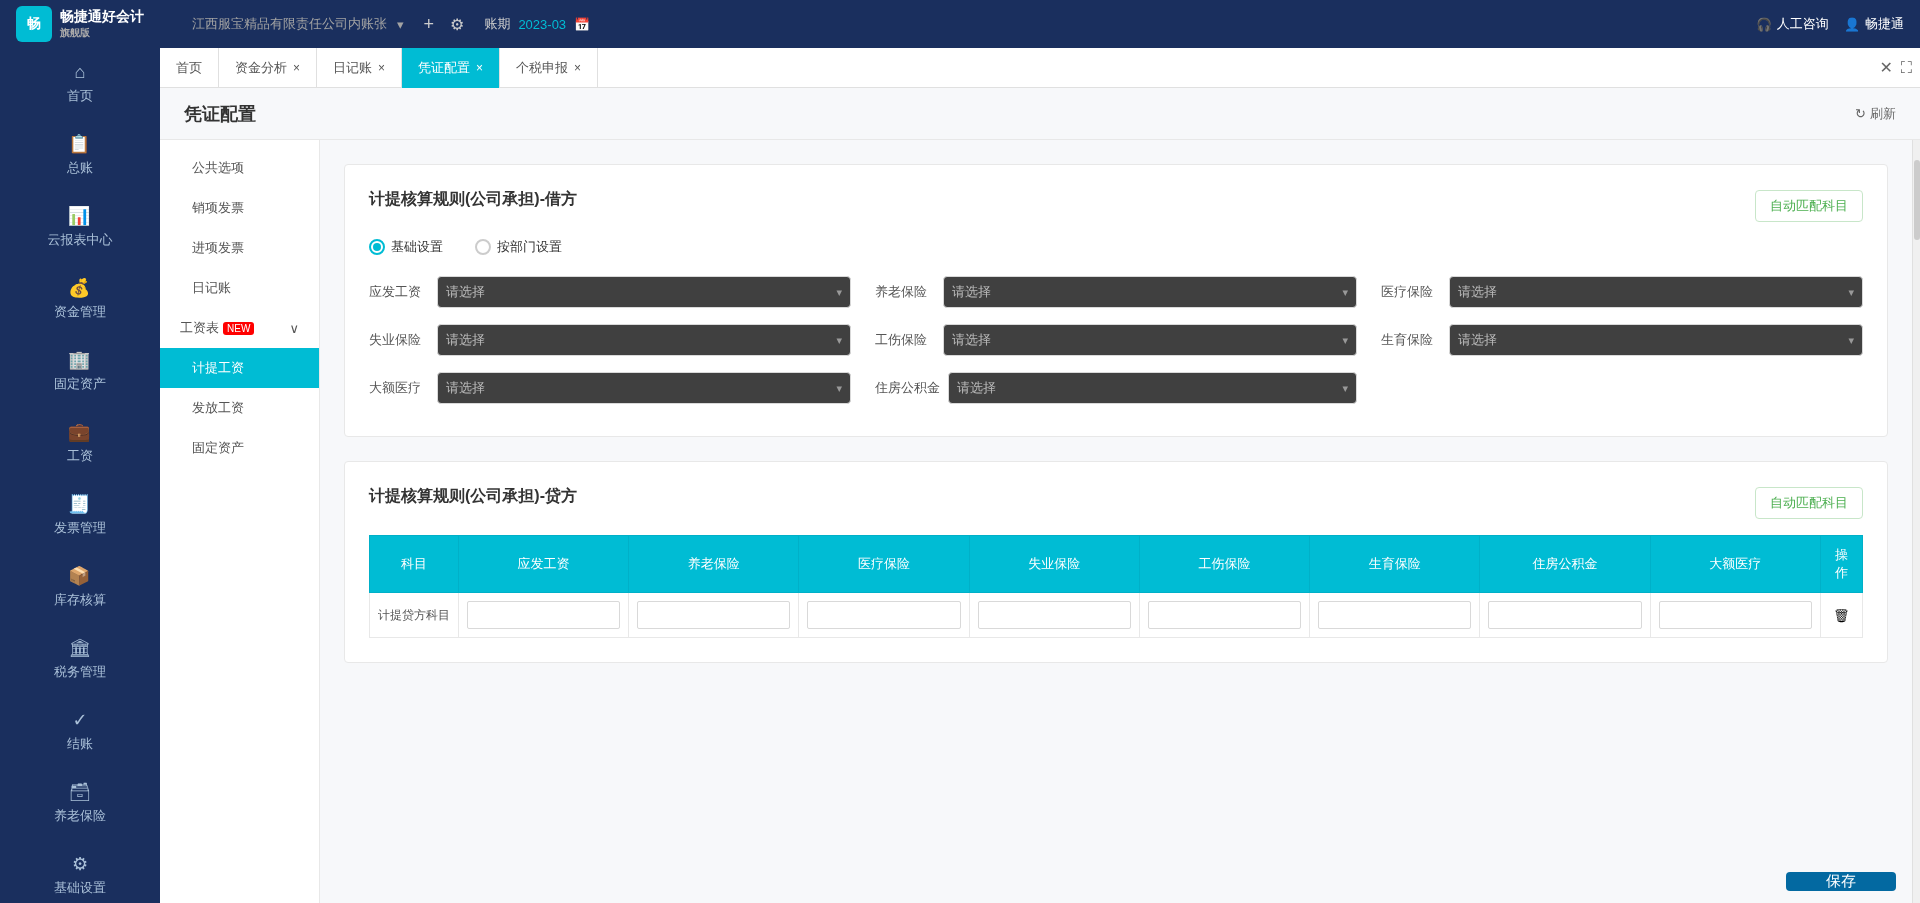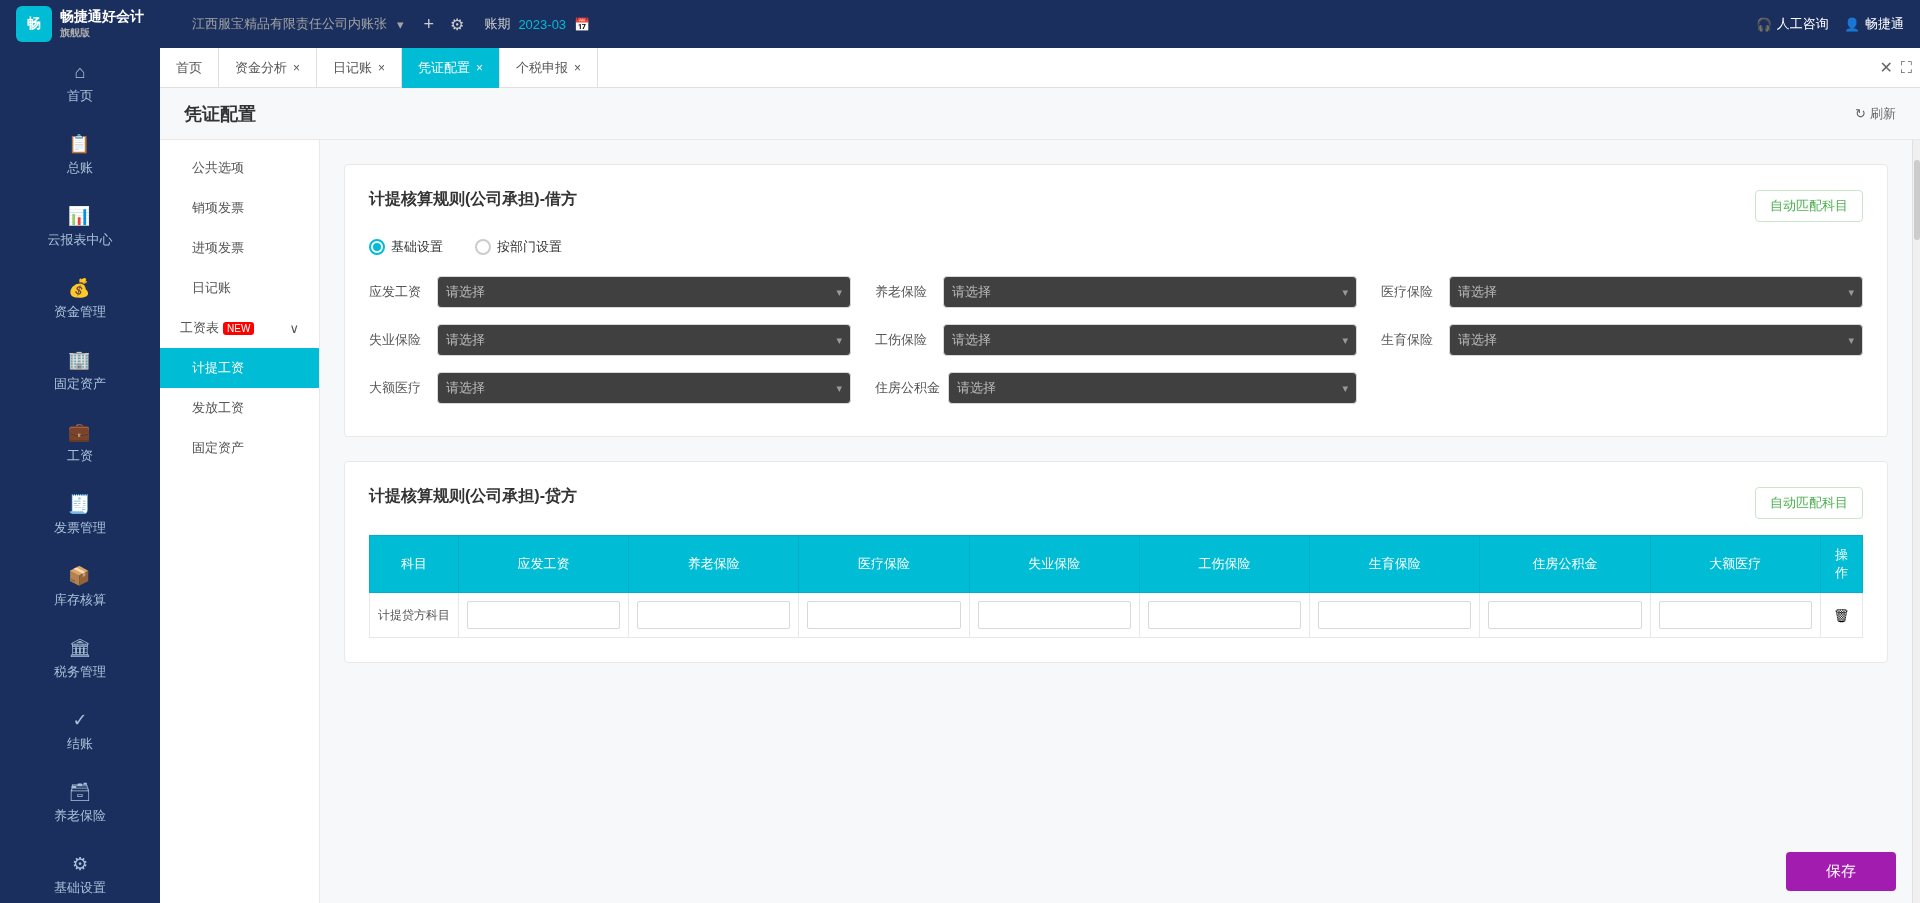--- a/index.html
+++ b/index.html
@@ -329,24 +329,24 @@
 
     
     .save-bar {
       position: fixed;
       bottom: 0;
       right: 0;
       padding: 12px 24px;
       background: transparent;
     }
     .save-btn {
-      background: #a21caf;
+      background: #0369a1;
       color: white;
       border: none;
-      padding: 10px 40px;
+      padding: 0 40px;
       font-size: 15px;
       border-radius: 4px;
       cursor: pointer;
     }
     .account-info {
       display: flex;
       align-items: center;
       gap: 8px;
     }
     .account-period {

